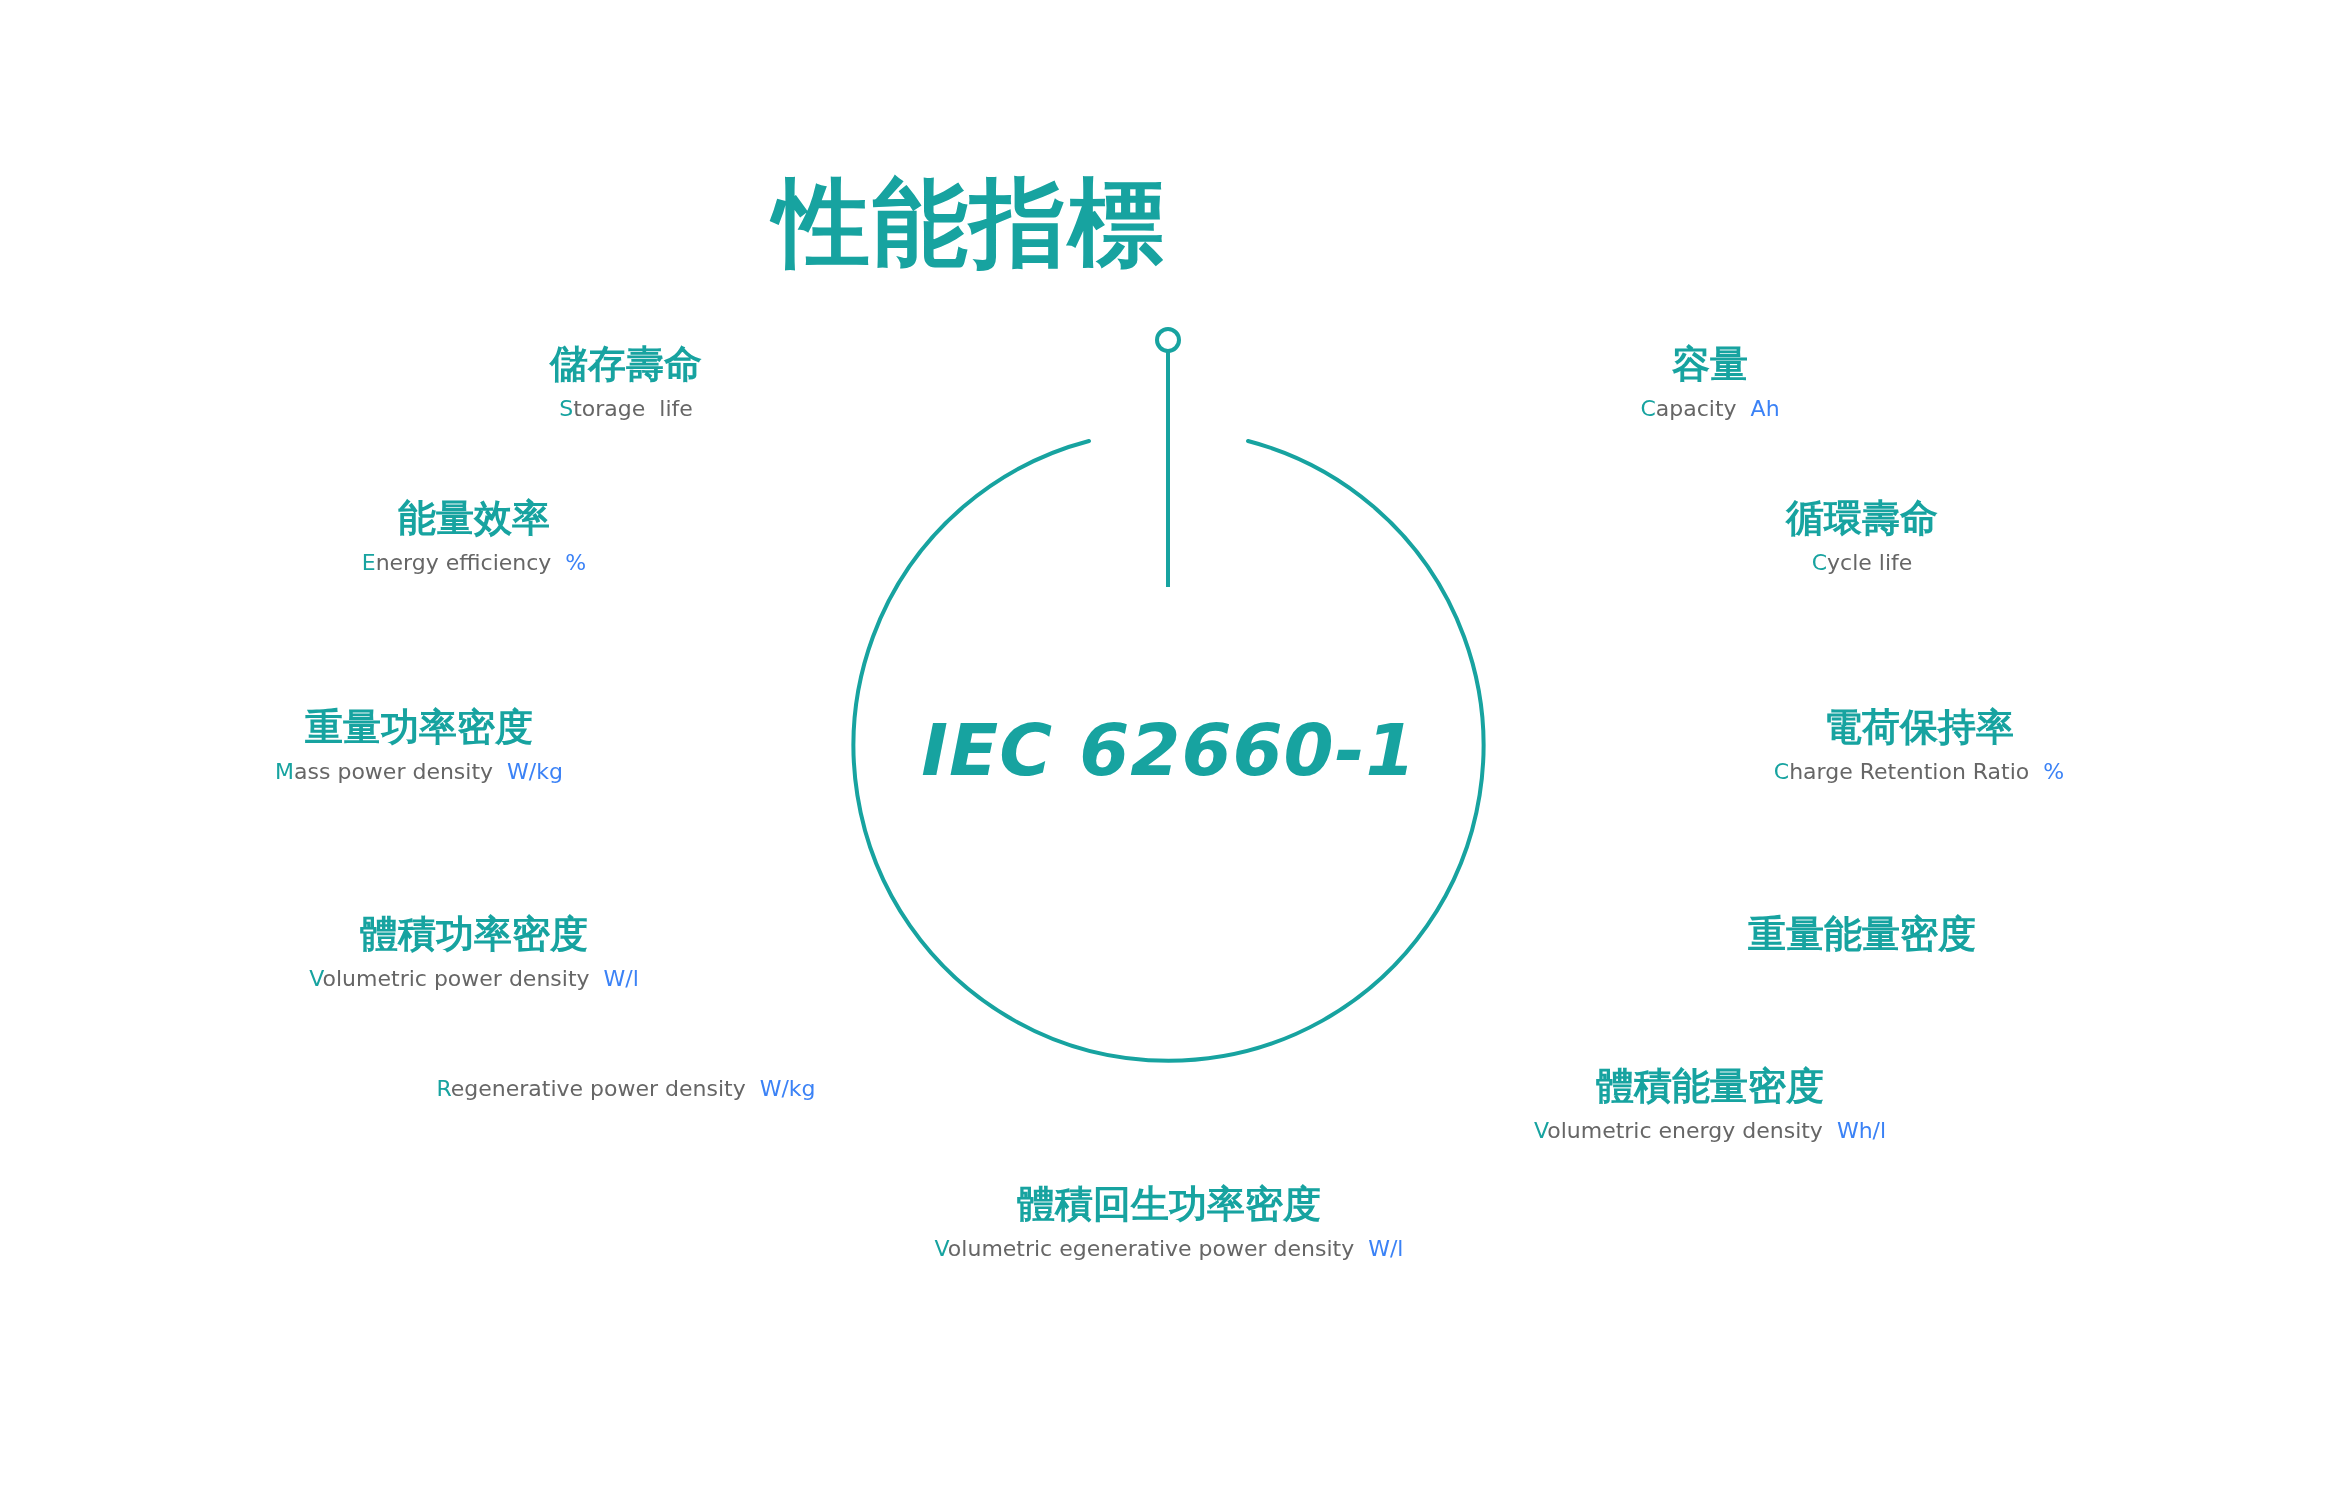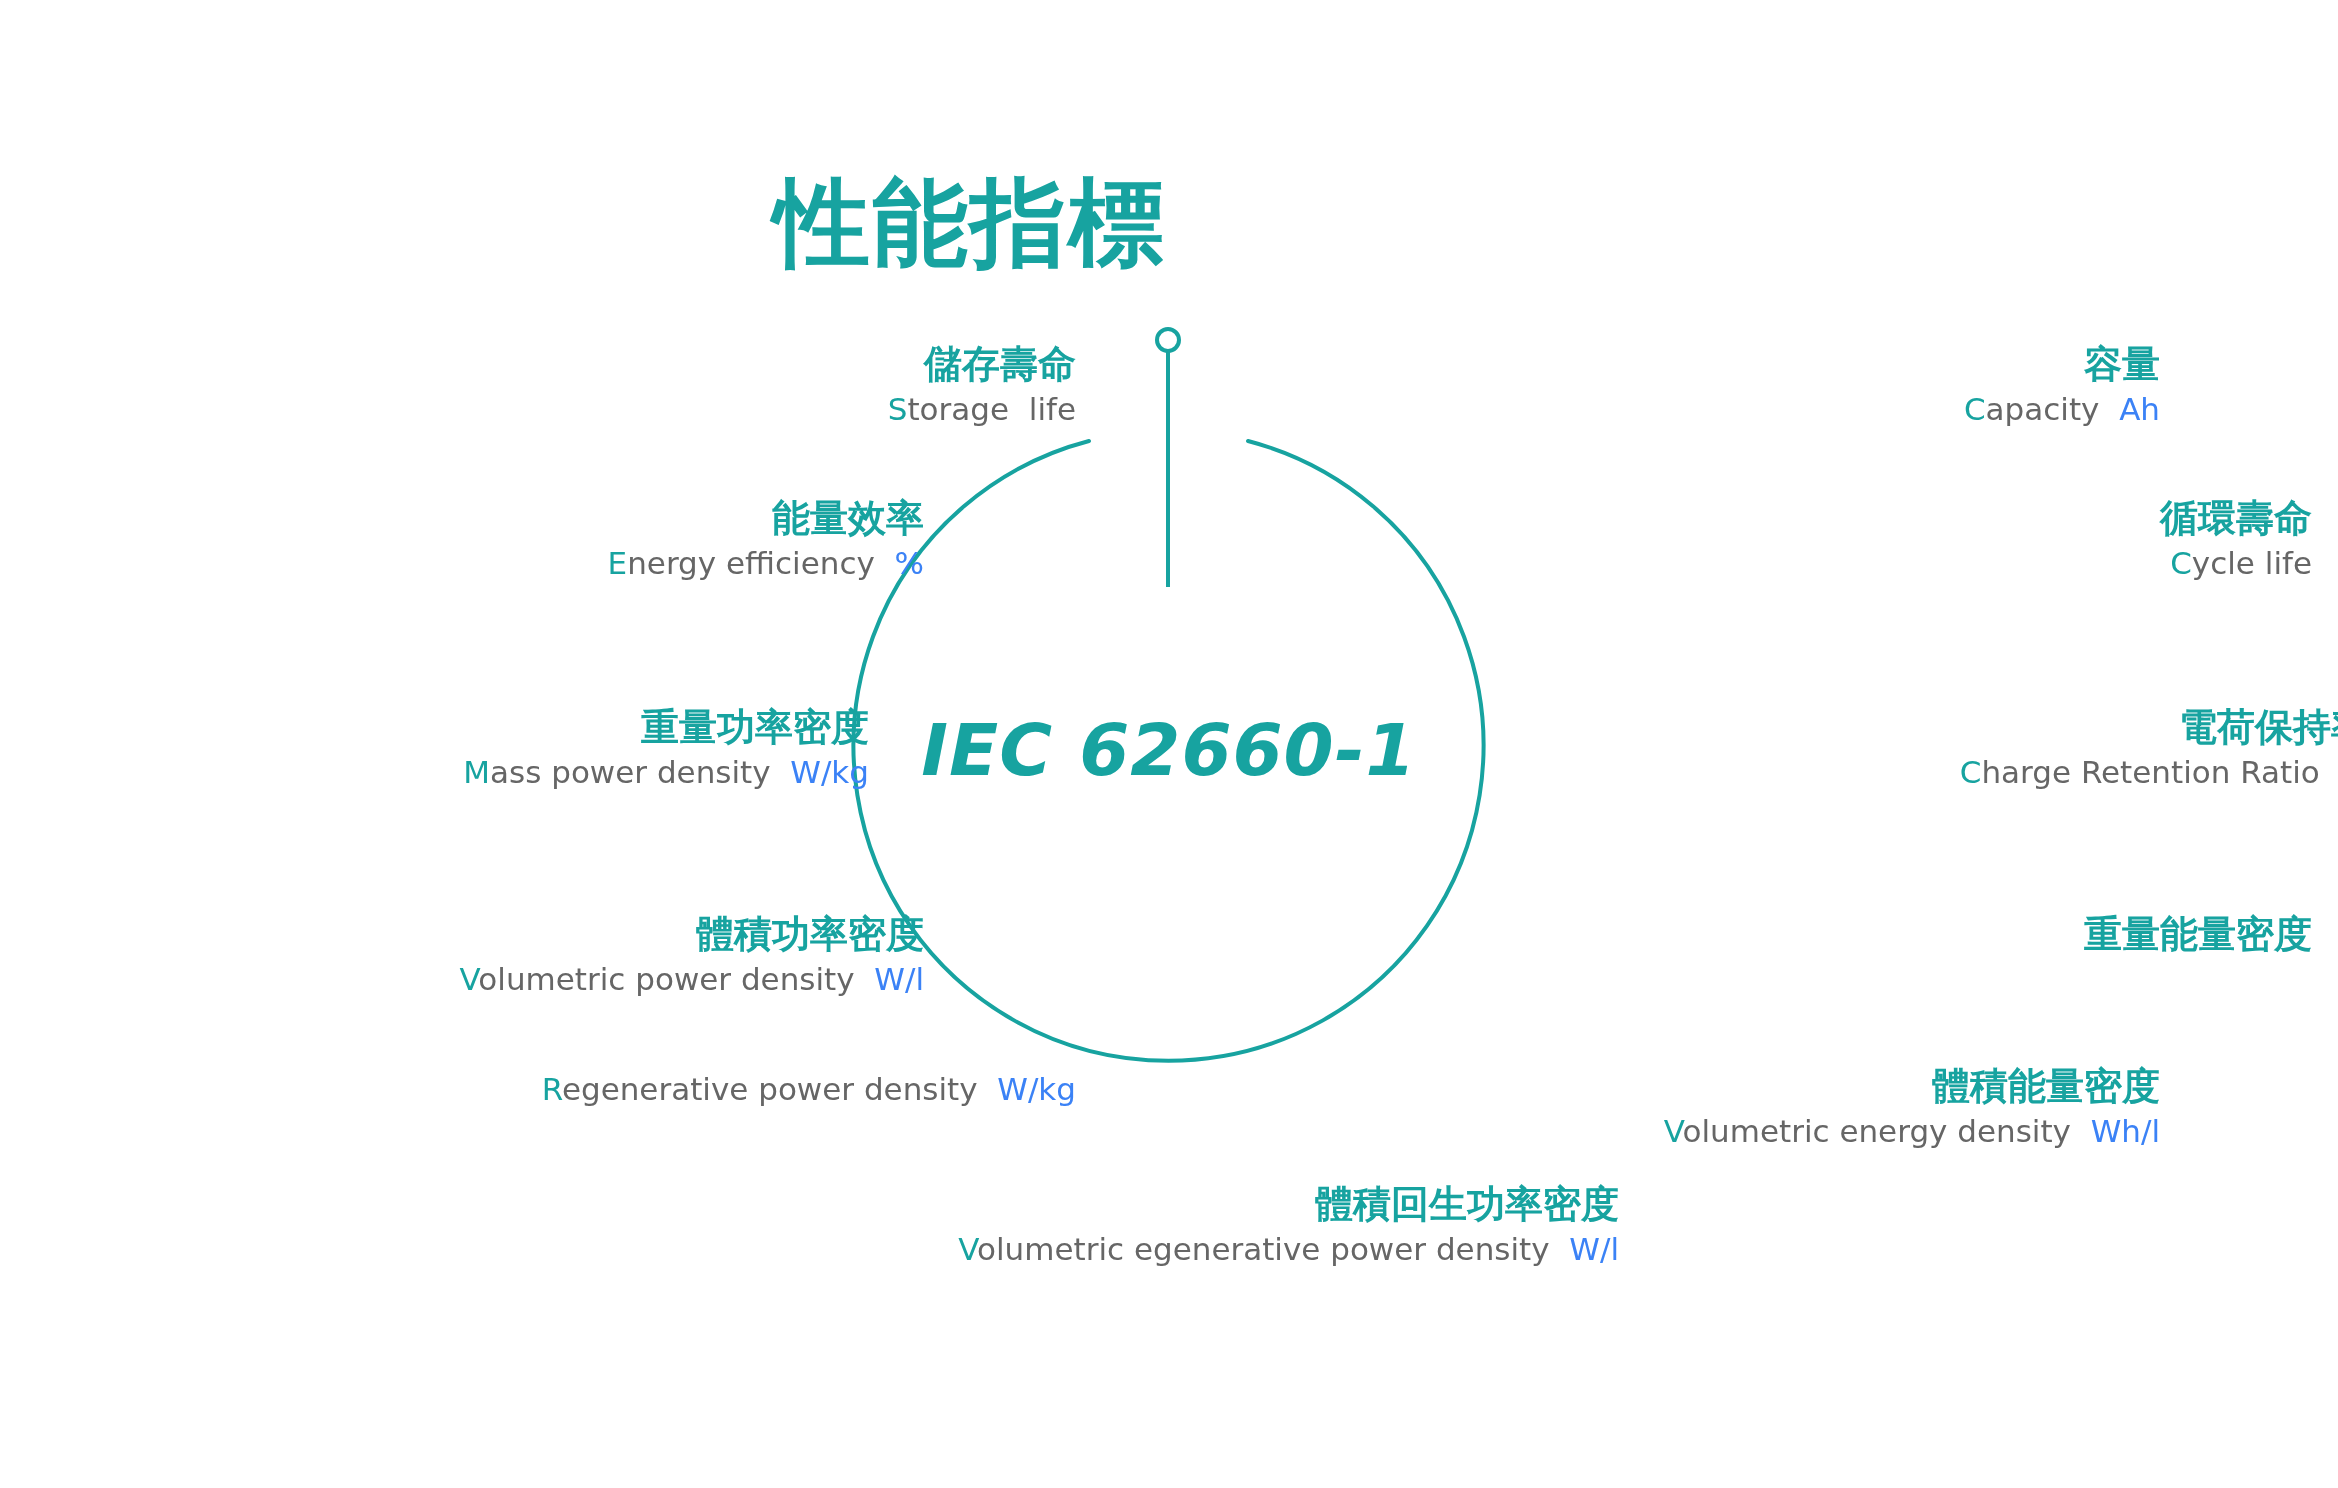--- a/index.html
+++ b/index.html
@@ -4,23 +4,23 @@
 <style>
   html, body { margin: 0; padding: 0; background: #ffffff; }
   body { width: 2338px; height: 1488px; position: relative; overflow: hidden;
          font-family: "DejaVu Sans", "Liberation Sans", sans-serif; }
   .title { position: absolute; left: 0; width: 1940px; top: 168px; text-align: center;
            font-size: 96px; font-weight: bold; color: #17A3A0; letter-spacing: 2px; line-height: 110px; }
   svg.diagram { position: absolute; left: 0; top: 0; }
   .center-text { position: absolute; left: 0; width: 2338px; top: 708px; text-align: center;
                  font-family: "DejaVu Sans", sans-serif; font-weight: bold; font-size: 72px;
                  color: #17A3A0; line-height: 84px; letter-spacing: 1px; font-style: italic; }
-  .metric { position: absolute; width: 900px; margin-left: -450px; text-align: right; }
+  .metric { position: absolute; width: 900px; margin-left: -450px; text-align: center; }
   .metric .cn { display: block; font-size: 38px; font-weight: bold; color: #17A3A0; line-height: 42px; }
-  .metric .en { display: block; font-size: 31px; color: #666666; line-height: 40px; margin-top: 4px; white-space: pre; }
+  .metric .en { display: block; font-size: 22px; color: #666666; line-height: 40px; margin-top: 4px; white-space: pre; }
   .metric .en .initial { color: #17A3A0; }
   .metric .en .unit { color: #3b82f6; }
 </style>
 </head>
 <body>
 
 <div class="title">性能指標</div>
 
 <svg class="diagram" width="2338" height="1488" viewBox="0 0 2338 1488">
 

